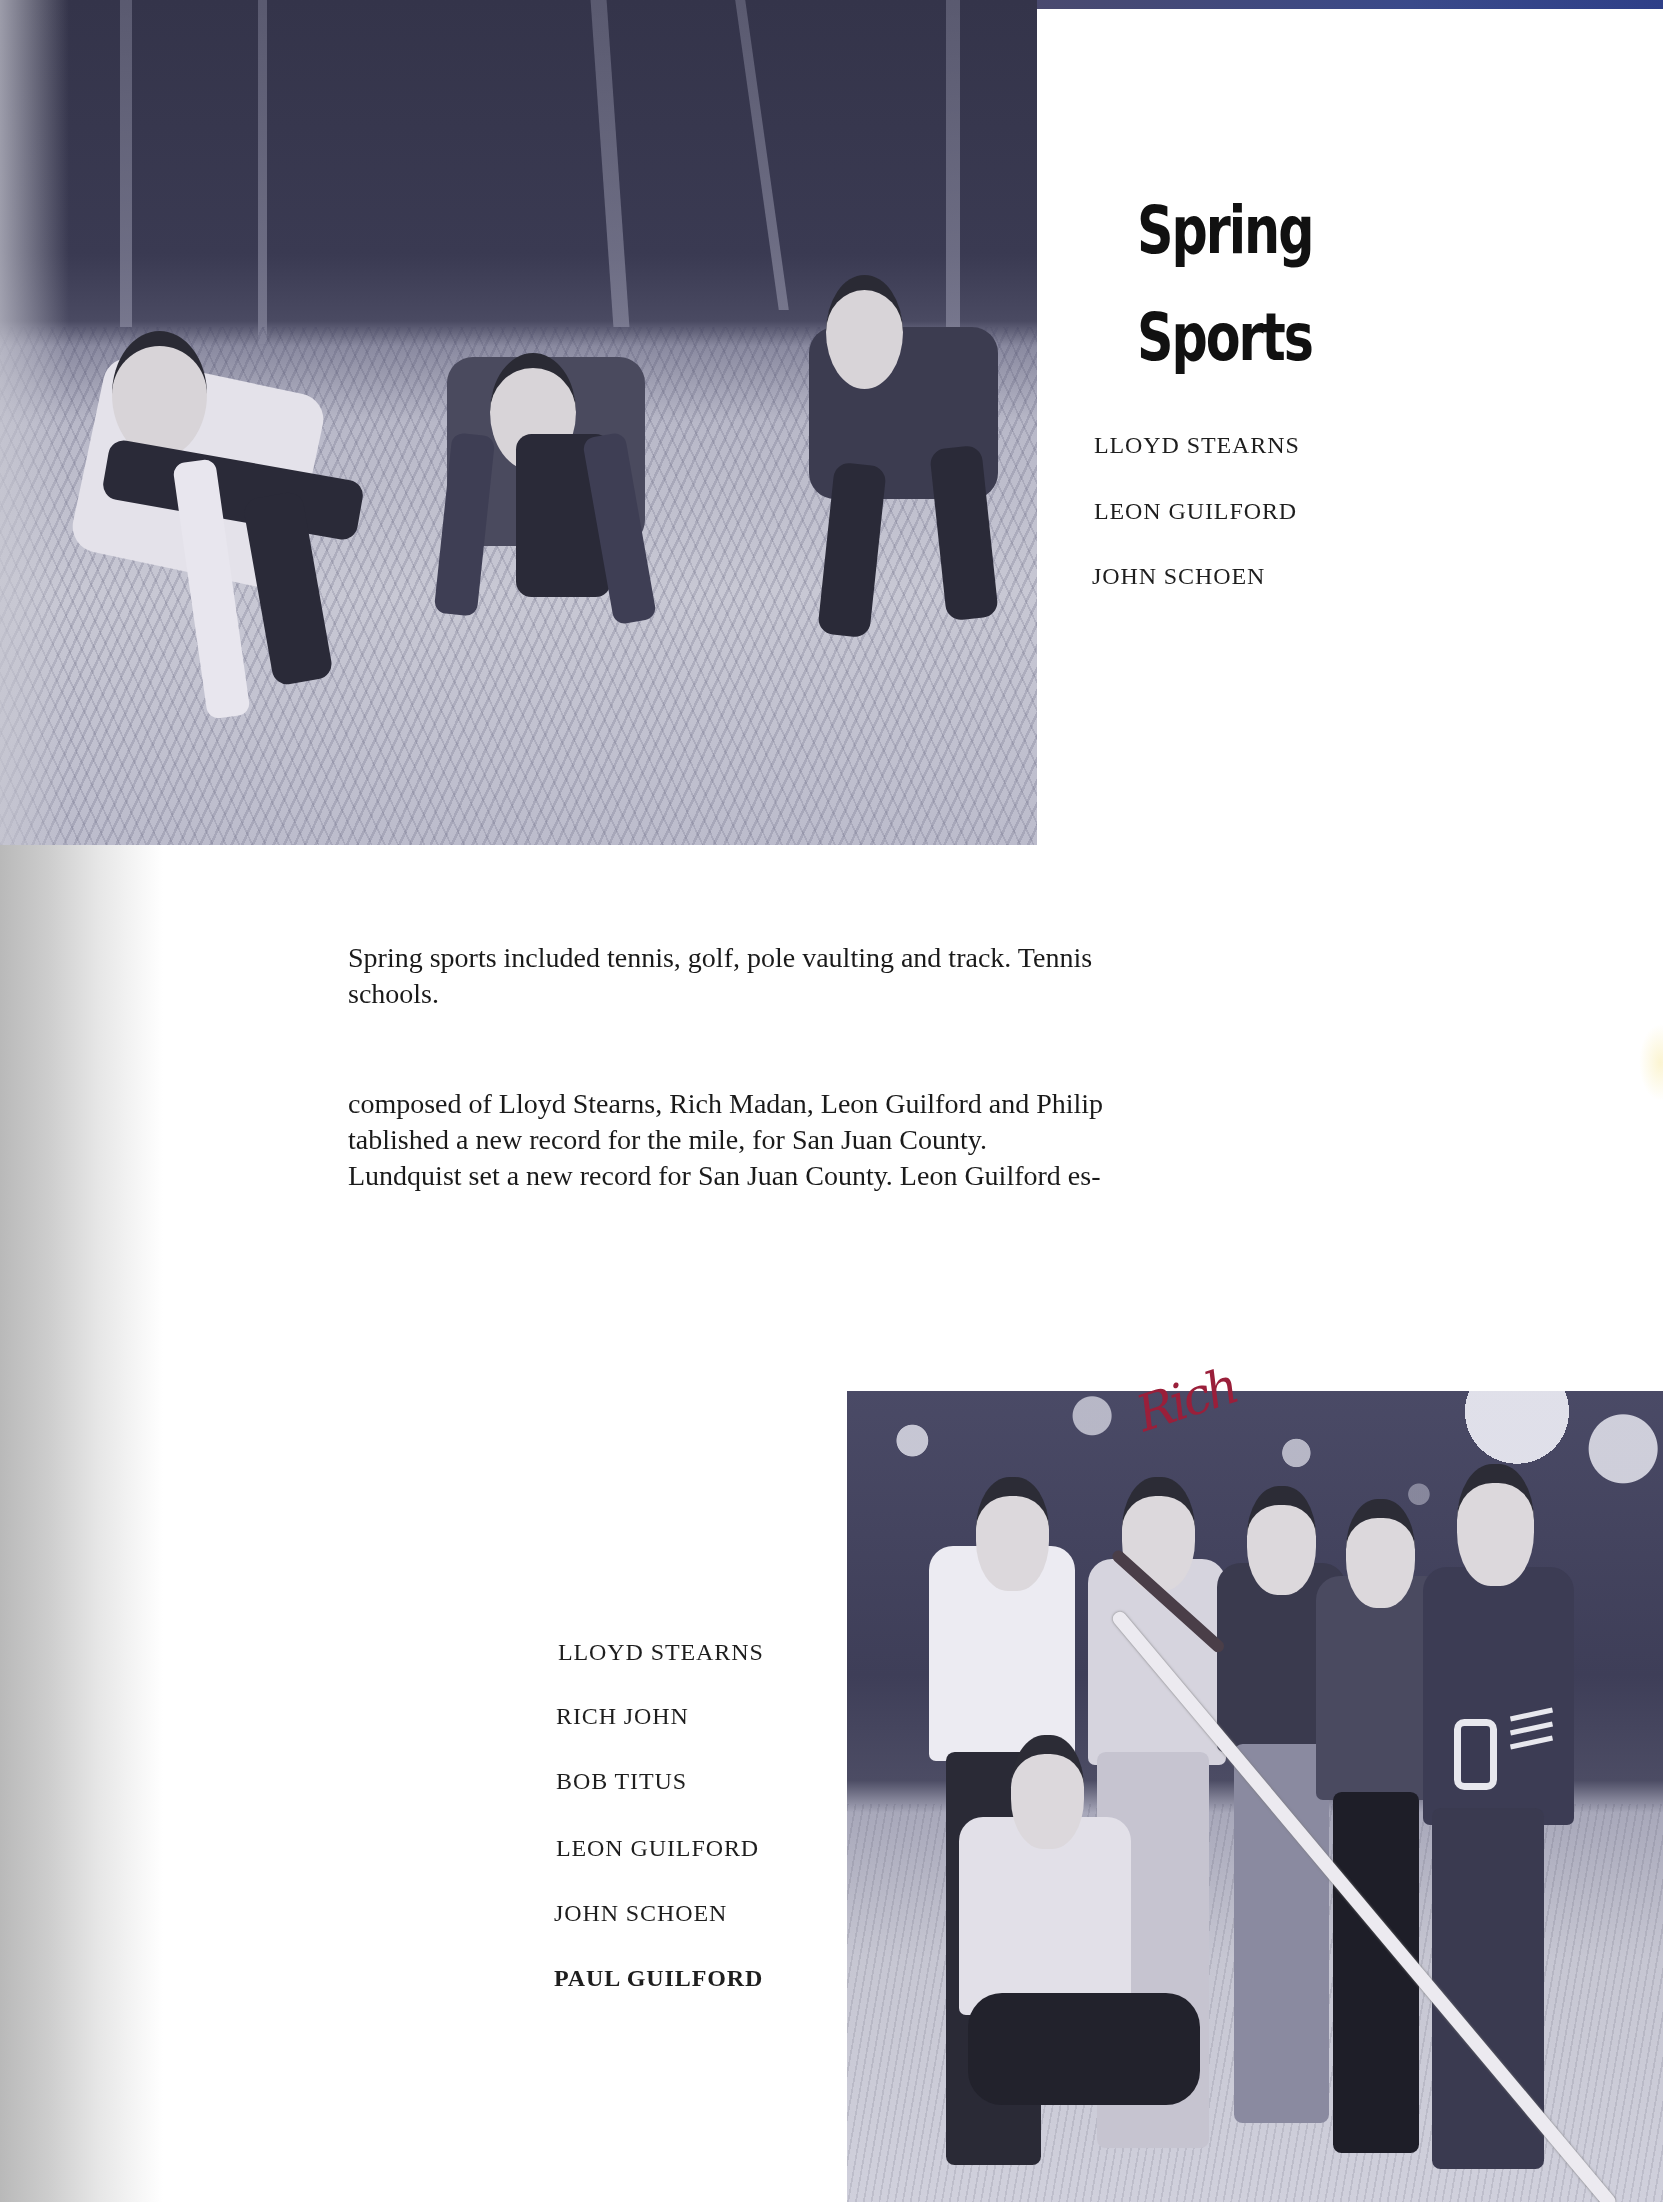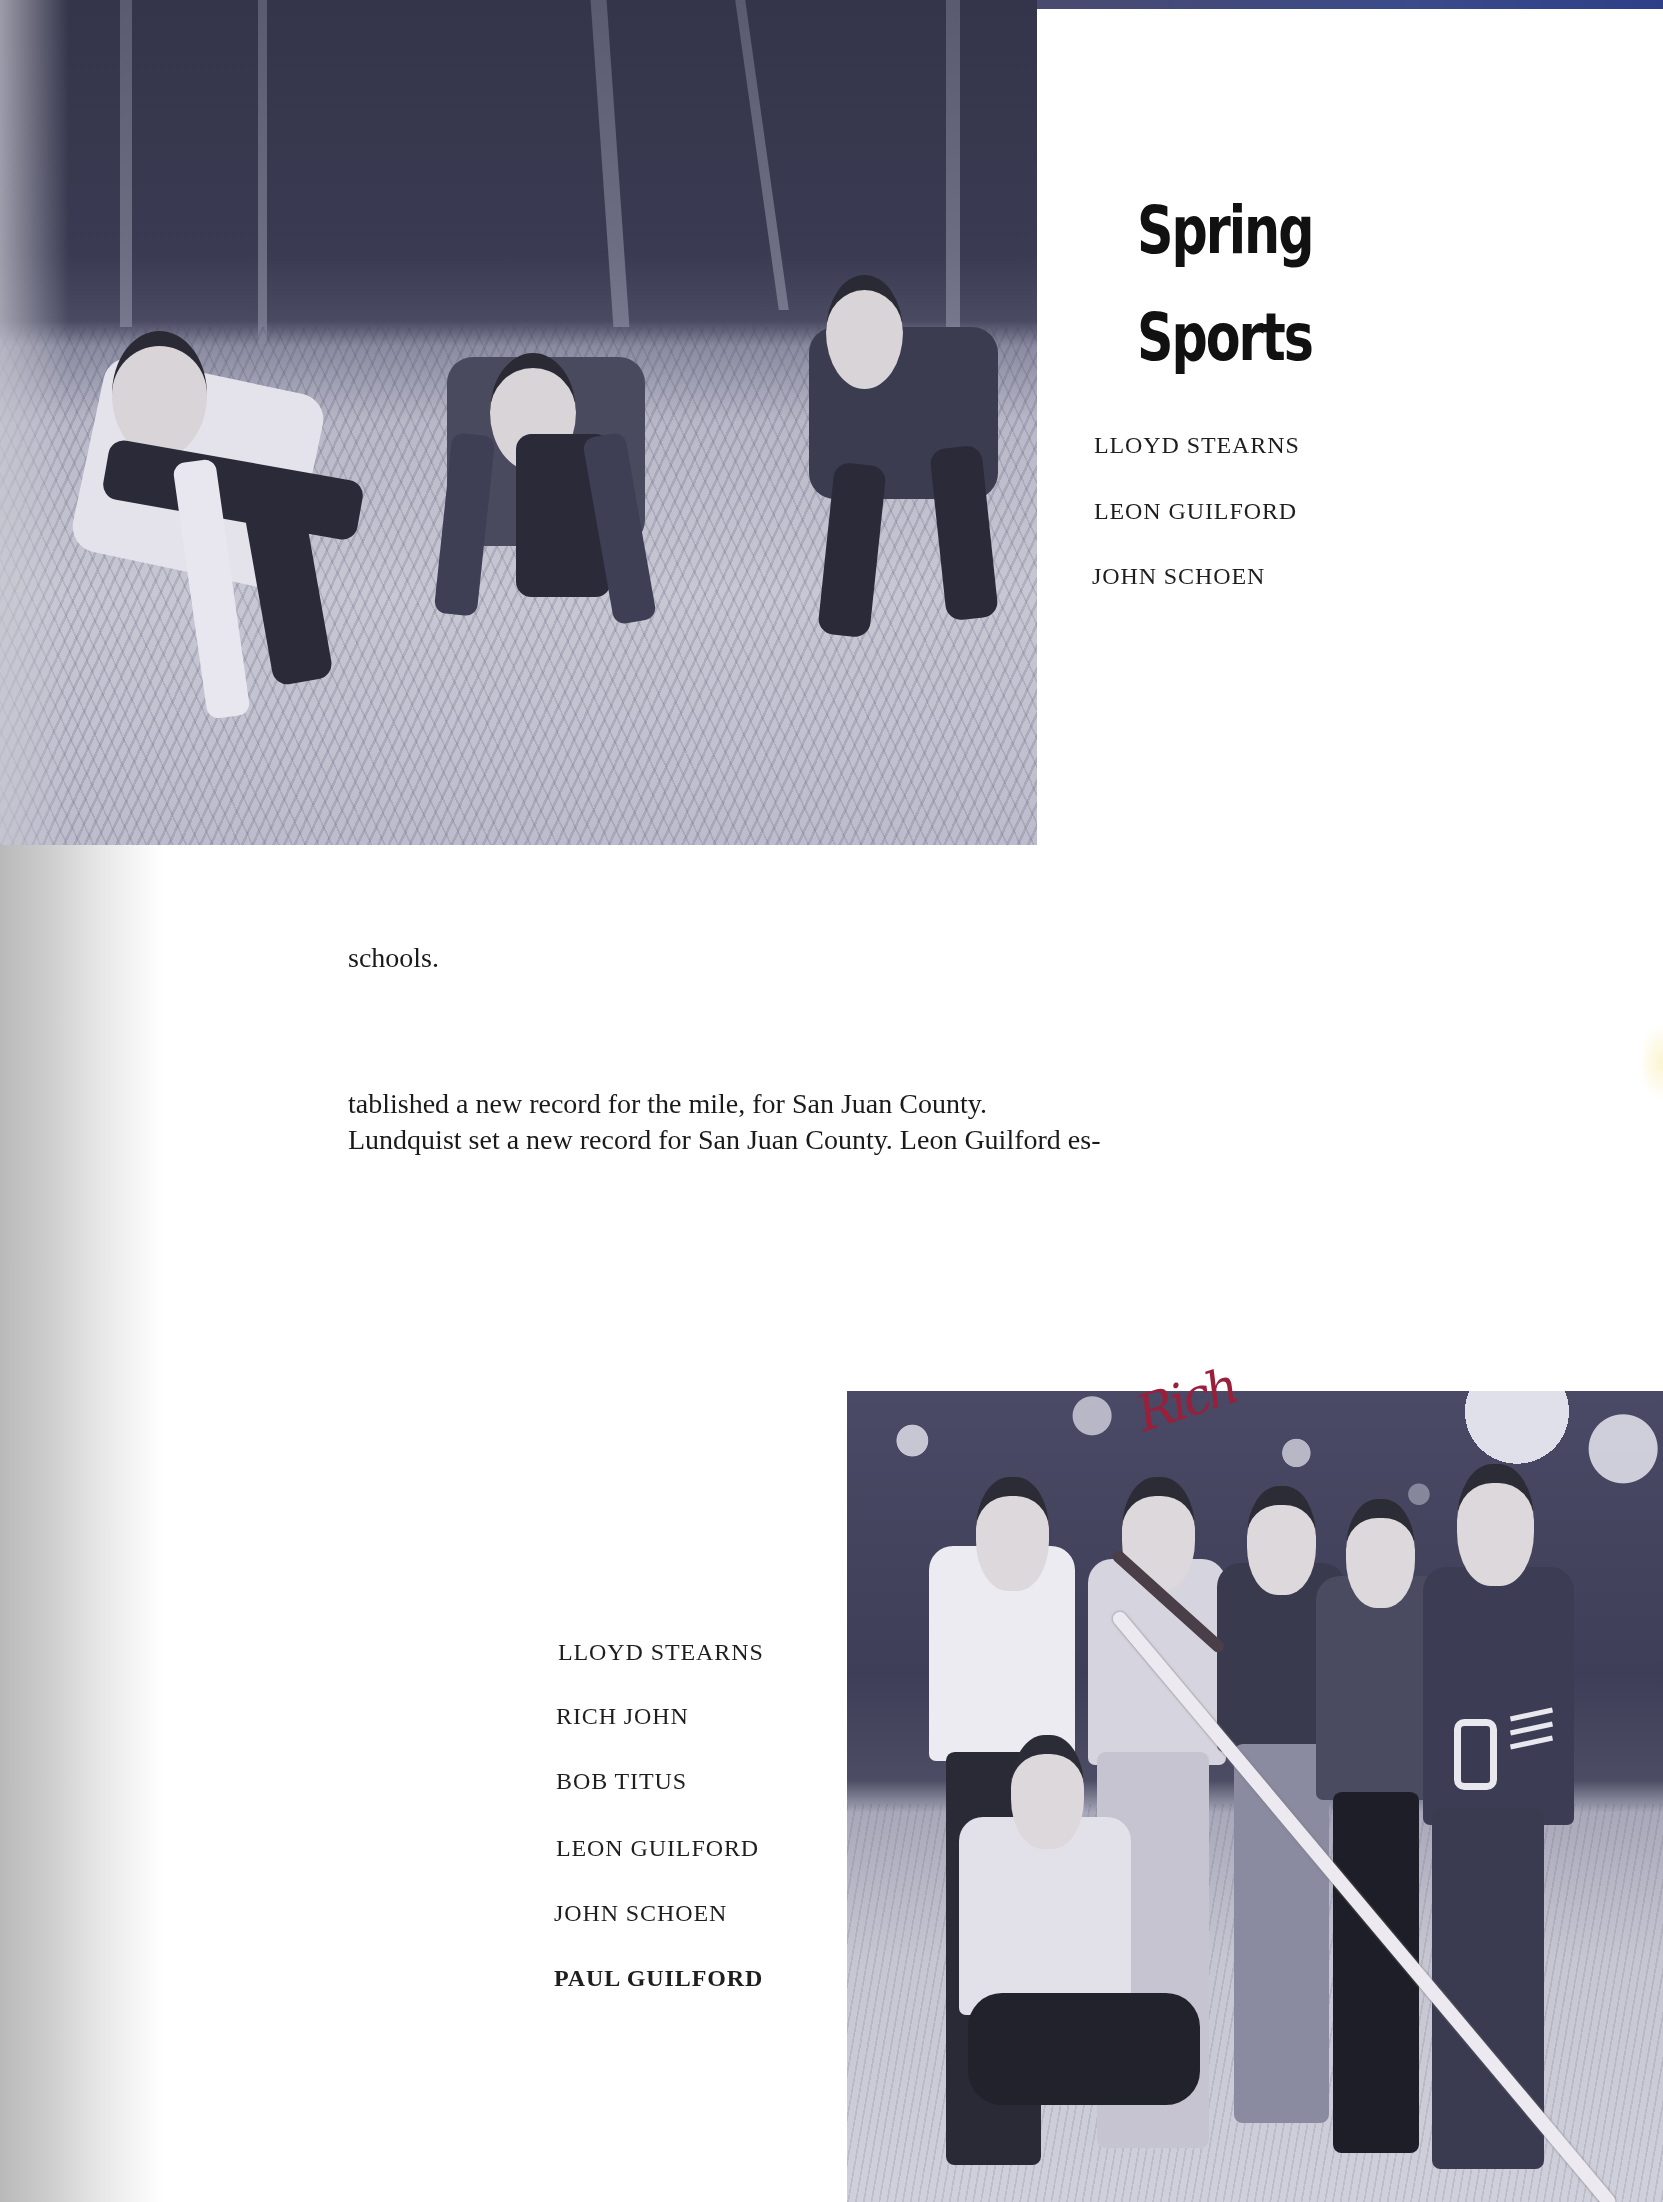--- a/index.html
+++ b/index.html
@@ -143,23 +143,25 @@
 <div class="title" style="top:198px;">Spring</div>
 <div class="title" style="top:305px;">Sports</div>
 
 <div class="names">
   <div style="left:1094px;top:411px;">LLOYD STEARNS</div>
   <div style="left:1094px;top:477px;">LEON GUILFORD</div>
   <div style="left:1092px;top:542px;">JOHN SCHOEN</div>
 </div>
 
 <div class="para" style="top:940px;">
+  <div>Spring sports included tennis, golf, pole vaulting and track.   Tennis</div>
   <div>schools.</div>
 </div>
 <div class="para" style="top:1086px;">
+  <div>composed of Lloyd Stearns, Rich Madan, Leon Guilford and Philip</div>
   <div>tablished a new record for the mile, for San Juan County.</div>
   <div>Lundquist set a new record for San Juan County.   Leon Guilford es-</div>
 </div>
 
 <div class="names">
   <div style="left:558px;top:1618px;">LLOYD STEARNS</div>
   <div style="left:556px;top:1682px;">RICH JOHN</div>
   <div style="left:556px;top:1747px;">BOB TITUS</div>
   <div style="left:556px;top:1814px;">LEON GUILFORD</div>
   <div style="left:554px;top:1879px;">JOHN SCHOEN</div>

